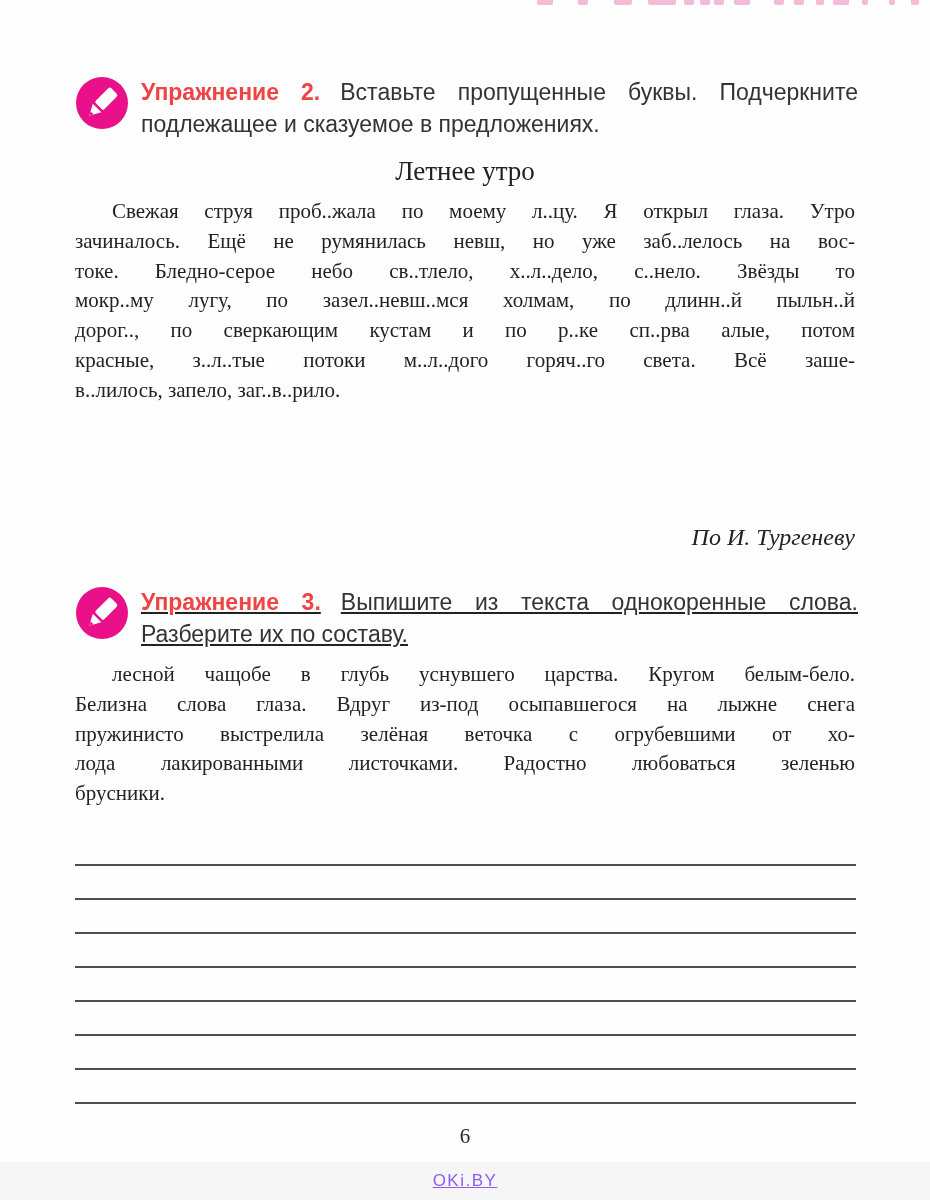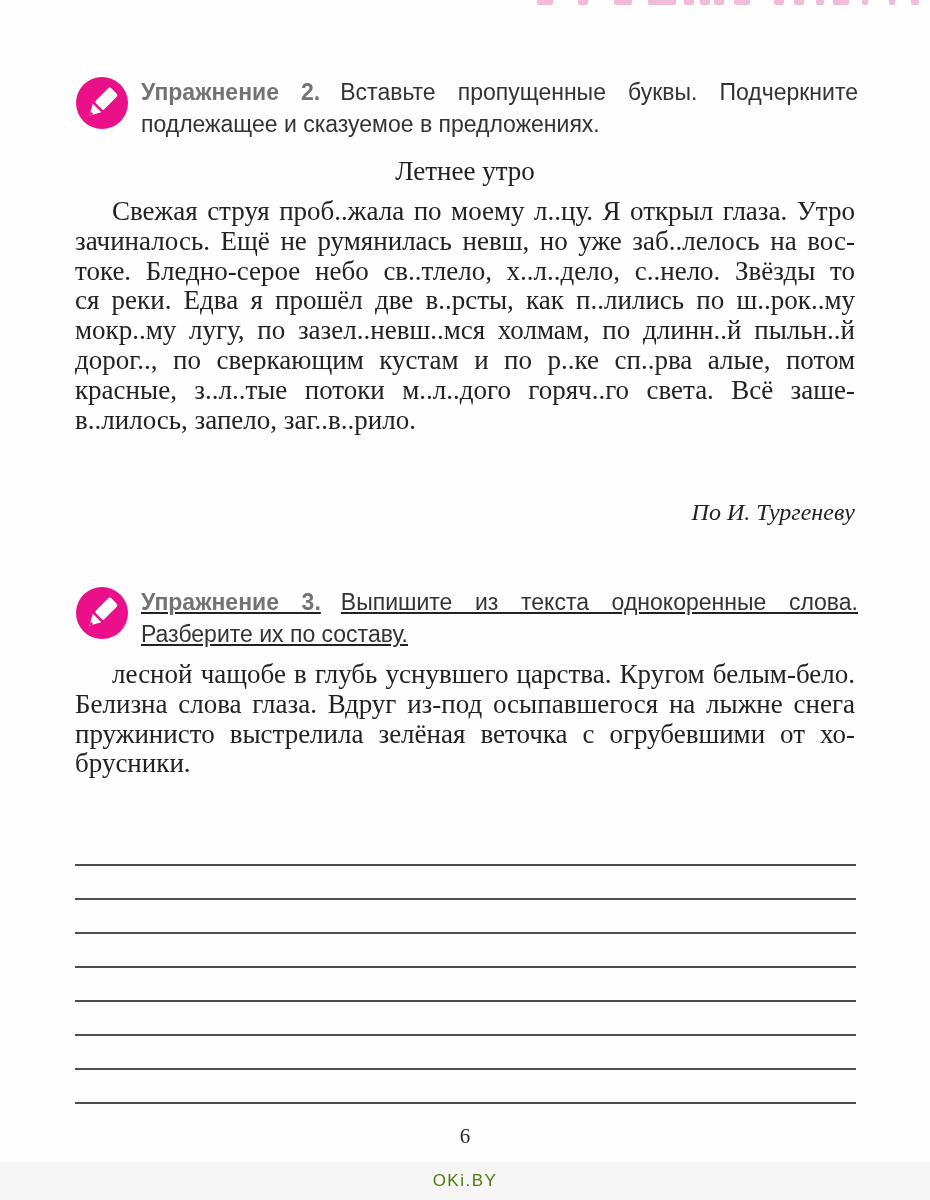--- a/index.html
+++ b/index.html
@@ -24,30 +24,30 @@
     position: absolute; left: 1px; top: 1px;
     width: 52px; height: 52px; display: block;
   }
   .ex-text {
     font-family: "Liberation Sans", sans-serif;
     font-size: 23px; line-height: 32px; color: #333;
     text-align: justify;
     hyphens: manual; -webkit-hyphens: manual;
   }
   .ex-label {
-    color: #737373; font-weight: bold; padding-right: 20px;
+    color: #ef4444; font-weight: bold; padding-right: 20px;
   }
   
   .passage-title {
     position: absolute; left: 75px; width: 780px;
     text-align: center; font-weight: normal; font-size: 27px;
   }
   .passage {
     position: absolute; left: 75px; width: 780px;
-    font-size: 27px;
+    font-size: 21px;
   }
   .tline {
     line-height: 29.8px; height: 29.8px;
     text-align: justify; text-align-last: justify;
     overflow: hidden; white-space: nowrap;
   }
   .passage .tline:first-child { text-indent: 37px; }
   .passage .tline:last-child { text-align-last: left; }
   .attribution {
     position: absolute; left: 75px; width: 780px;
@@ -60,27 +60,27 @@
   .page-number {
     position: absolute; left: 0; width: 930px; top: 1124px;
     text-align: center; font-size: 21px; color: #2a2a2a;
   }
   .watermark-band {
     position: absolute; left: 0; top: 1162px; width: 930px; height: 38px;
     background: #f6f6f6; display: flex; align-items: center; justify-content: center;
   }
   .watermark {
     font-family: "Liberation Sans", sans-serif;
-    font-size: 17px; color: #4d7c0f; letter-spacing: 1.5px;
+    font-size: 17px; color: #8b5cf6; letter-spacing: 1.5px; text-decoration: underline;
   }
   
   #ex2 { top: 76px; }
   #title1 { top: 156px; }
   #para1 { top: 197px; }
-  #attr1 { top: 499px; }
+  #attr1 { top: 524px; }
   #ex3 { top: 586px; text-decoration: underline; }
   #para2 { top: 660px; }
 </style>
 </head>
 <body>
 
 <div>
   <div class="dash" style="left:537px;width:16px"></div>
   <div class="dash" style="left:578px;width:10px"></div>
   <div class="dash" style="left:614px;width:18px"></div>
@@ -110,21 +110,20 @@
   </svg>
   <p class="ex-text"><span class="ex-label">Упражнение 2.</span><span>Вставьте пропущенные буквы. Подчеркните подле­жащее и сказуемое в предложениях.</span></p>
 </div>
 
 <h2 class="passage-title" id="title1">Летнее утро</h2>
 
 <div class="passage" id="para1">
     <div class="tline">Свежая струя проб..жала по моему л..цу. Я открыл глаза. Утро</div>
     <div class="tline">зачиналось. Ещё не румянилась невш, но уже заб..лелось на вос-</div>
     <div class="tline">токе. Бледно-серое небо св..тлело, х..л..дело, с..нело. Звёзды то</div>
-    <div class="tline">ся реки. Едва я прошёл две в..рсты, как п..лились по ш..рок..му</div>
     <div class="tline">мокр..му лугу, по зазел..невш..мся холмам, по длинн..й пыльн..й</div>
     <div class="tline">дорог.., по сверкающим кустам и по р..ке сп..рва алые, потом</div>
     <div class="tline">красные, з..л..тые потоки м..л..дого горяч..го света. Всё заше-</div>
     <div class="tline">в..лилось, запело, заг..в..рило.</div>
   </div>
 
 <div class="attribution" id="attr1">По И. Тургеневу</div>
 
 <div class="exercise" id="ex3">
   <svg class="ex-icon" viewBox="0 0 52 52">
@@ -136,20 +135,21 @@
       <polygon points="24,40 28,40 26,44" fill="#e9108a"></polygon>
     </g>
   </svg>
   <p class="ex-text"><span class="ex-label">Упражнение 3.</span><span>Выпишите из текста однокоренные слова. Разберите их по составу.</span></p>
 </div>
 
 <div class="passage" id="para2">
     <div class="tline">лесной чащобе в глубь уснувшего царства. Кругом белым-бело.</div>
     <div class="tline">Белизна слова глаза. Вдруг из-под осыпавшегося на лыжне снега</div>
     <div class="tline">пружинисто выстрелила зелёная веточка с огрубевшими от хо-</div>
+    <div class="tline">лода лакированными листочками. Радостно любоваться зеленью</div>
     <div class="tline">брусники.</div>
   </div>
 
 <div class="write-area">
     <div class="write-line"></div>
     <div class="write-line"></div>
     <div class="write-line"></div>
     <div class="write-line"></div>
     <div class="write-line"></div>
     <div class="write-line"></div>

